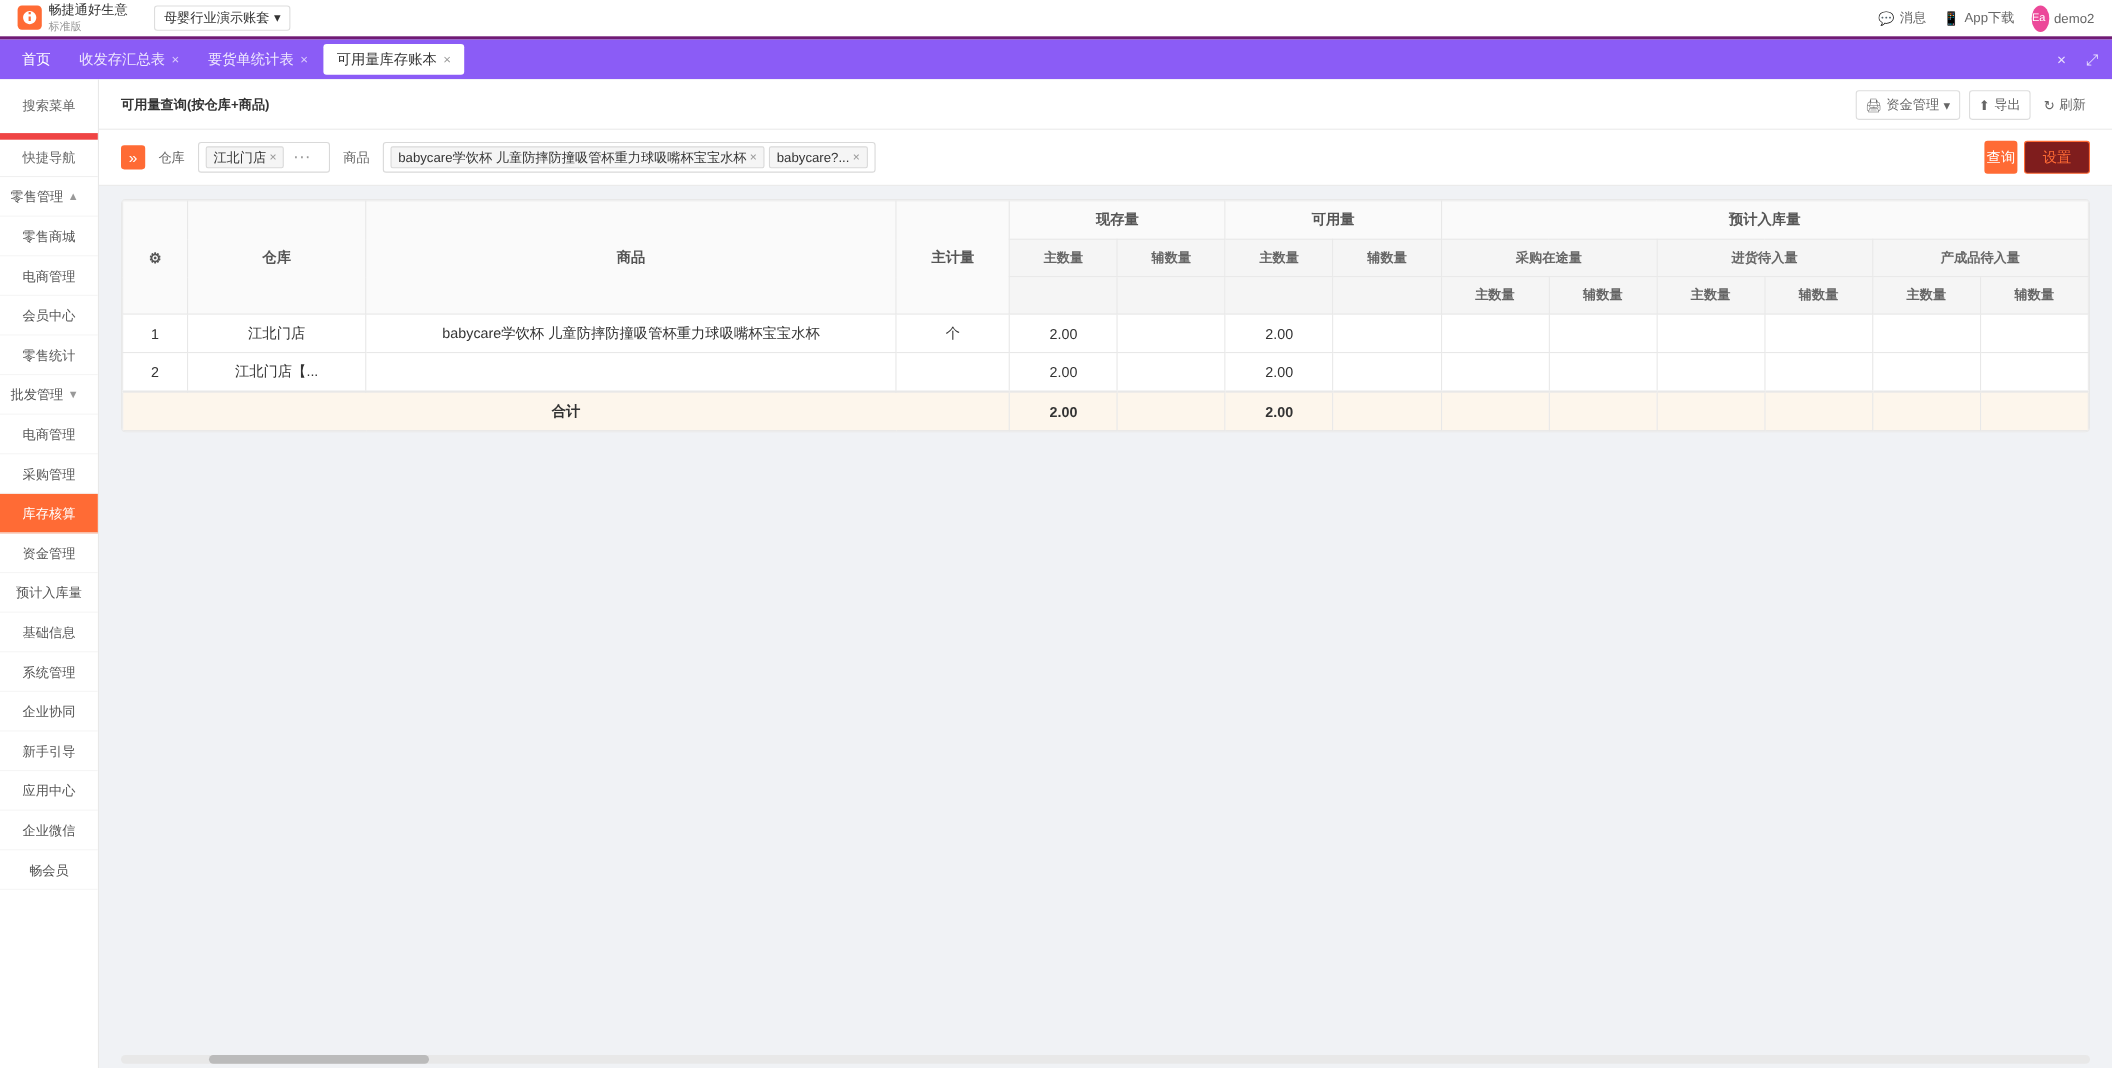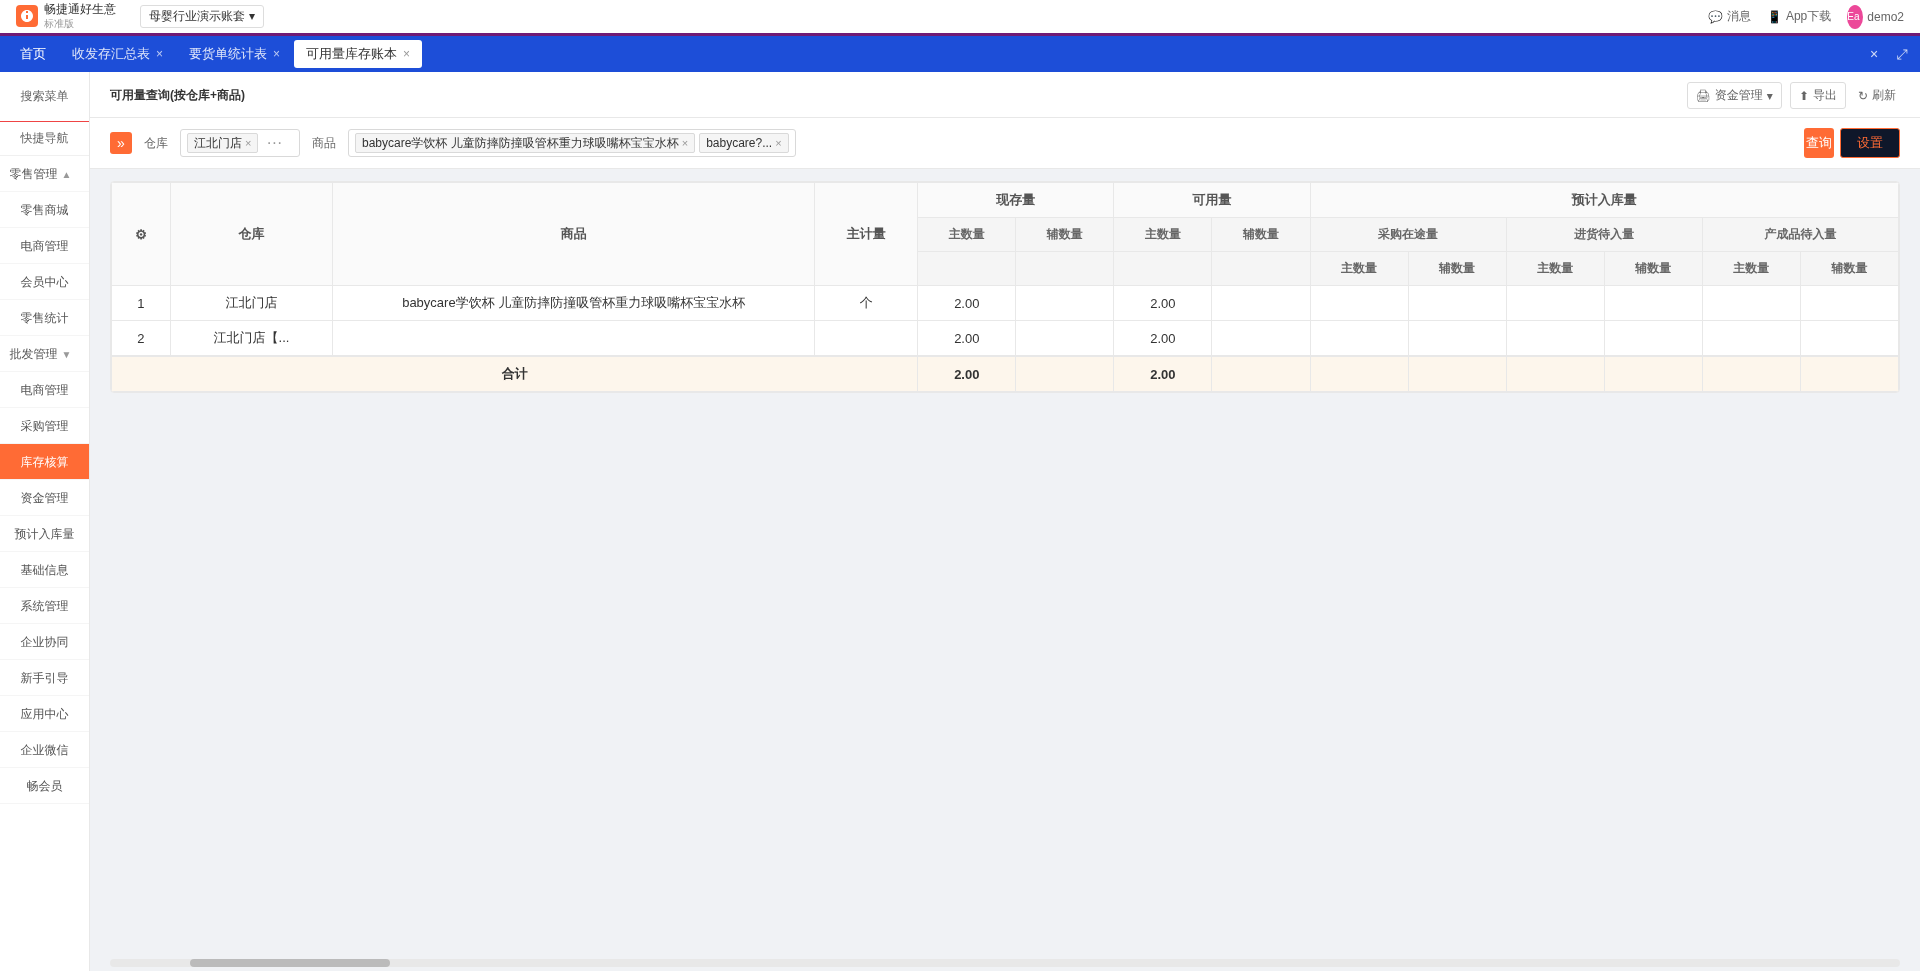--- a/index.html
+++ b/index.html
@@ -12,36 +12,36 @@
     .brand-icon { width: 22px; height: 22px; background: #ff6b35; border-radius: 4px; display: flex; align-items: center; justify-content: center; }
     .brand-icon svg { width: 16px; height: 16px; fill: white; }
     .brand-text { font-size: 12px; color: #333; line-height: 1.2; }
     .brand-sub { font-size: 10px; color: #999; }
     .industry-selector { display: flex; align-items: center; gap: 4px; font-size: 12px; color: #333; border: 1px solid #ddd; border-radius: 3px; padding: 2px 8px; cursor: pointer; background: #fff; margin-left: 16px; text-align: right; }
     .top-bar-right { display: flex; align-items: center; gap: 16px; }
     .top-bar-action { display: flex; align-items: center; gap: 4px; font-size: 12px; color: #666; cursor: pointer; }
     .avatar { width: 16px; height: 24px; border-radius: 50%; background: #ec4899; display: flex; align-items: center; justify-content: flex-start; color: white; font-size: 10px; overflow: hidden; }
 
     
-    .nav-tabs { height: 36px; background: #1d4ed8; display: flex; align-items: center; padding: 0 8px; flex-shrink: 0; gap: 2px; }
+    .nav-tabs { height: 36px; background: #8b5cf6; display: flex; align-items: center; padding: 0 8px; flex-shrink: 0; gap: 2px; }
     .nav-tab { height: 28px; padding: 0 12px; display: flex; align-items: center; gap: 6px; cursor: pointer; border-radius: 3px; font-size: 13px; color: rgba(255,255,255,0.85); white-space: nowrap; }
     .nav-tab.active { background: #fff; color: #333; }
     .nav-tab.home { background: transparent; color: #fff; }
     .nav-tab-close { font-size: 12px; color: rgba(255,255,255,0.7); cursor: pointer; line-height: 1; }
     .nav-tab.active .nav-tab-close { color: #999; }
     .nav-tab-spacer { flex: 1; }
     .nav-win-controls { display: flex; gap: 8px; }
     .nav-win-btn { width: 20px; height: 20px; display: flex; align-items: center; justify-content: center; color: rgba(255,255,255,0.8); cursor: pointer; font-size: 14px; }
 
     
     .main-layout { display: flex; flex: 1; overflow: hidden; }
 
     
     .sidebar { width: 90px; background: #fff; border-right: 1px solid #e8e8e8; display: flex; flex-direction: column; flex-shrink: 0; overflow-y: auto; }
-    .sidebar-search { padding: 10px 8px; border-bottom: 1px solid #ef4444; }
+    .sidebar-search { padding: 10px 8px; border-bottom: 6px solid #ef4444; }
     .sidebar-search-btn { width: 100%; padding: 6px 0; background: none; border: none; cursor: pointer; font-size: 12px; color: #666; text-align: center; }
     .sidebar-nav-btn { padding: 8px 0; text-align: center; font-size: 12px; color: #666; cursor: pointer; border-bottom: 1px solid #f0f0f0; }
     .sidebar-item { padding: 10px 0 8px; text-align: center; font-size: 12px; color: #555; cursor: pointer; border-bottom: 1px solid #f5f5f5; display: flex; flex-direction: column; align-items: center; gap: 4px; }
     .sidebar-item.active { background: #ff6b35; color: #fff; }
     .sidebar-item.has-arrow { flex-direction: row; justify-content: center; padding-right: 8px; }
     .sidebar-item .arrow { font-size: 10px; color: #999; }
 
     
     .content-area { flex: 1; display: flex; flex-direction: column; overflow: hidden; background: #f0f2f5; }
 
@@ -55,21 +55,21 @@
     
     .filter-area { background: #fff; padding: 10px 20px; border-bottom: 1px solid #e8e8e8; display: flex; align-items: center; gap: 12px; flex-shrink: 0; flex-wrap: wrap; }
     .filter-expand-btn { width: 22px; height: 22px; background: #ff6b35; color: white; border: none; border-radius: 3px; cursor: pointer; display: flex; align-items: center; justify-content: center; font-size: 14px; flex-shrink: 0; }
     .filter-label { font-size: 12px; color: #666; white-space: nowrap; }
     .filter-tags { display: flex; align-items: center; gap: 4px; flex-wrap: wrap; min-width: 120px; border: 1px solid #d9d9d9; border-radius: 3px; padding: 3px 6px; background: #fff; min-height: 28px; }
     .filter-tag { display: flex; align-items: center; gap: 3px; background: #f5f5f5; border: 1px solid #d9d9d9; border-radius: 2px; padding: 0 6px; height: 20px; font-size: 12px; color: #333; }
     .filter-tag-close { color: #999; cursor: pointer; font-size: 11px; }
     .filter-dots { color: #999; font-size: 16px; cursor: pointer; padding: 0 4px; }
     .filter-actions { margin-left: auto; display: flex; gap: 6px; }
     .btn-query { background: #ff6b35; color: white; border: none; border-radius: 3px; padding: 5px 2px; font-size: 13px; cursor: pointer; }
-    .btn-settings { background: #0f172a; color: #ff6b35; border: 1px solid #ff6b35; border-radius: 3px; padding: 5px 16px; font-size: 13px; cursor: pointer; }
+    .btn-settings { background: #7f1d1d; color: #ff6b35; border: 1px solid #ff6b35; border-radius: 3px; padding: 5px 16px; font-size: 13px; cursor: pointer; }
 
     
     .table-container { flex: 1; overflow: auto; padding: 12px 20px; background: #f0f2f5; }
     .data-table-wrapper { background: #fff; border-radius: 4px; overflow: hidden; border: 1px solid #e8e8e8; }
     .data-table { width: 100%; border-collapse: collapse; font-size: 13px; }
     .data-table th, .data-table td { border: 1px solid #e8e8e8; padding: 8px 12px; text-align: center; white-space: nowrap; }
     .data-table th { background: #f5f5f5; color: #666; font-weight: bold; font-size: 12px; }
     .data-table thead tr:first-child th { background: #fafafa; font-size: 13px; color: #555; }
     .data-table tbody tr td { color: #333; }
     .data-table tfoot td { background: #fdf6ec; font-weight: bold; color: #333; border-top: 2px solid #e8e8e8; }

